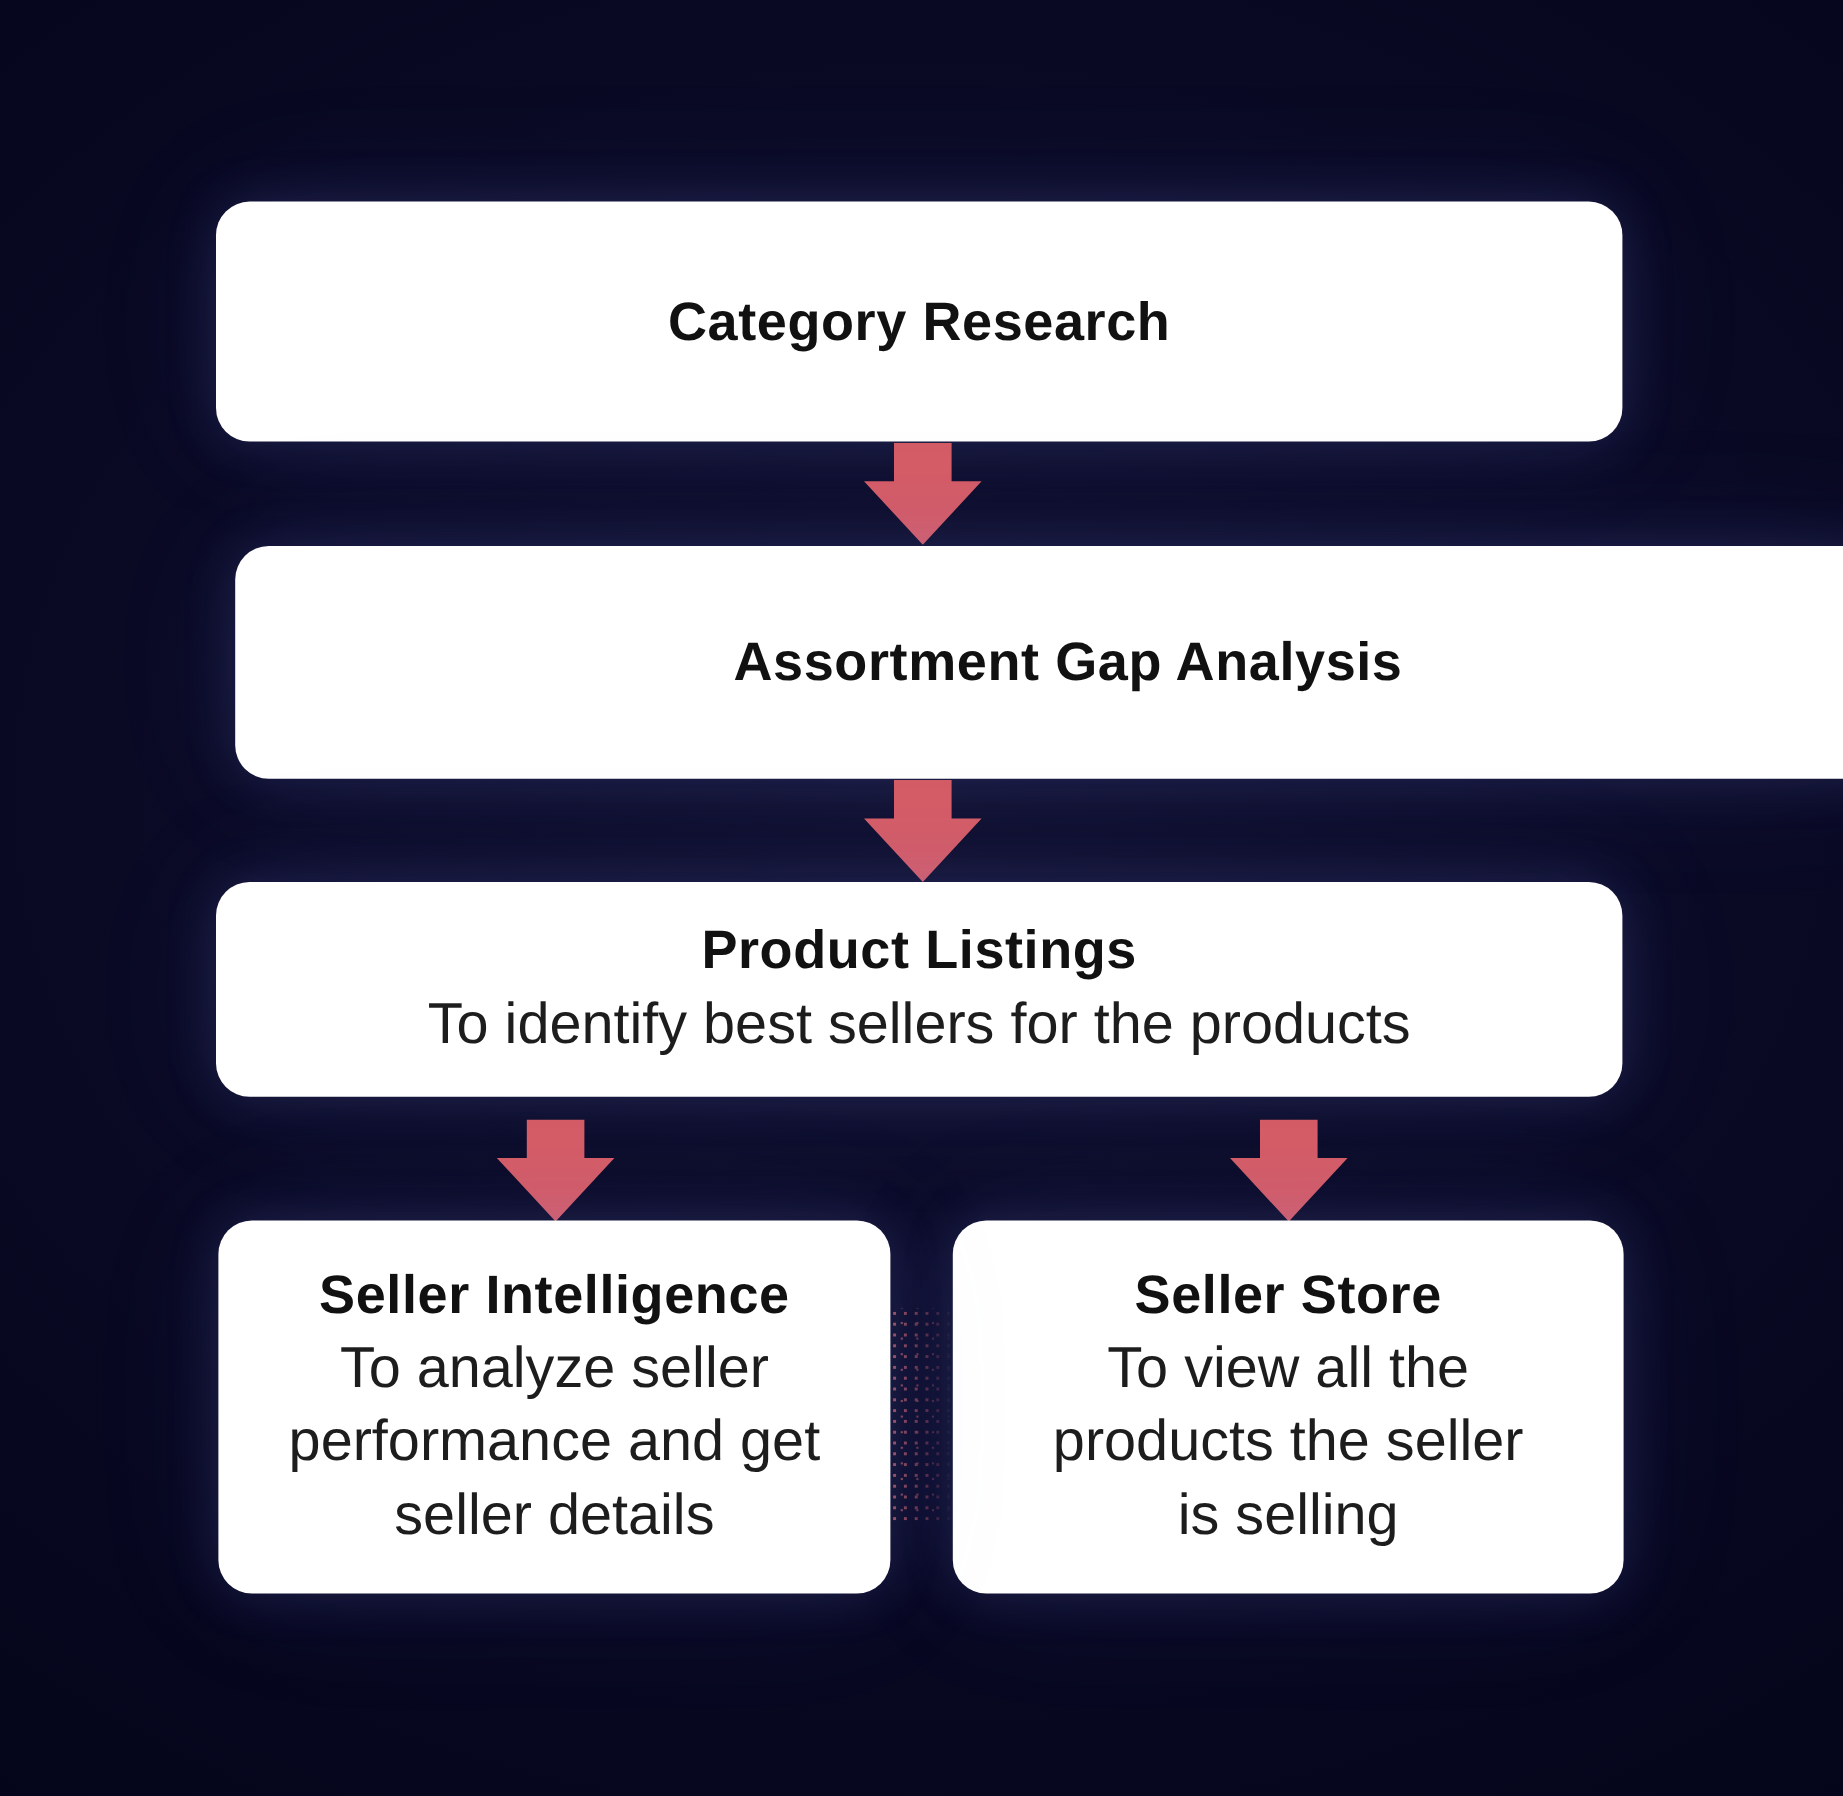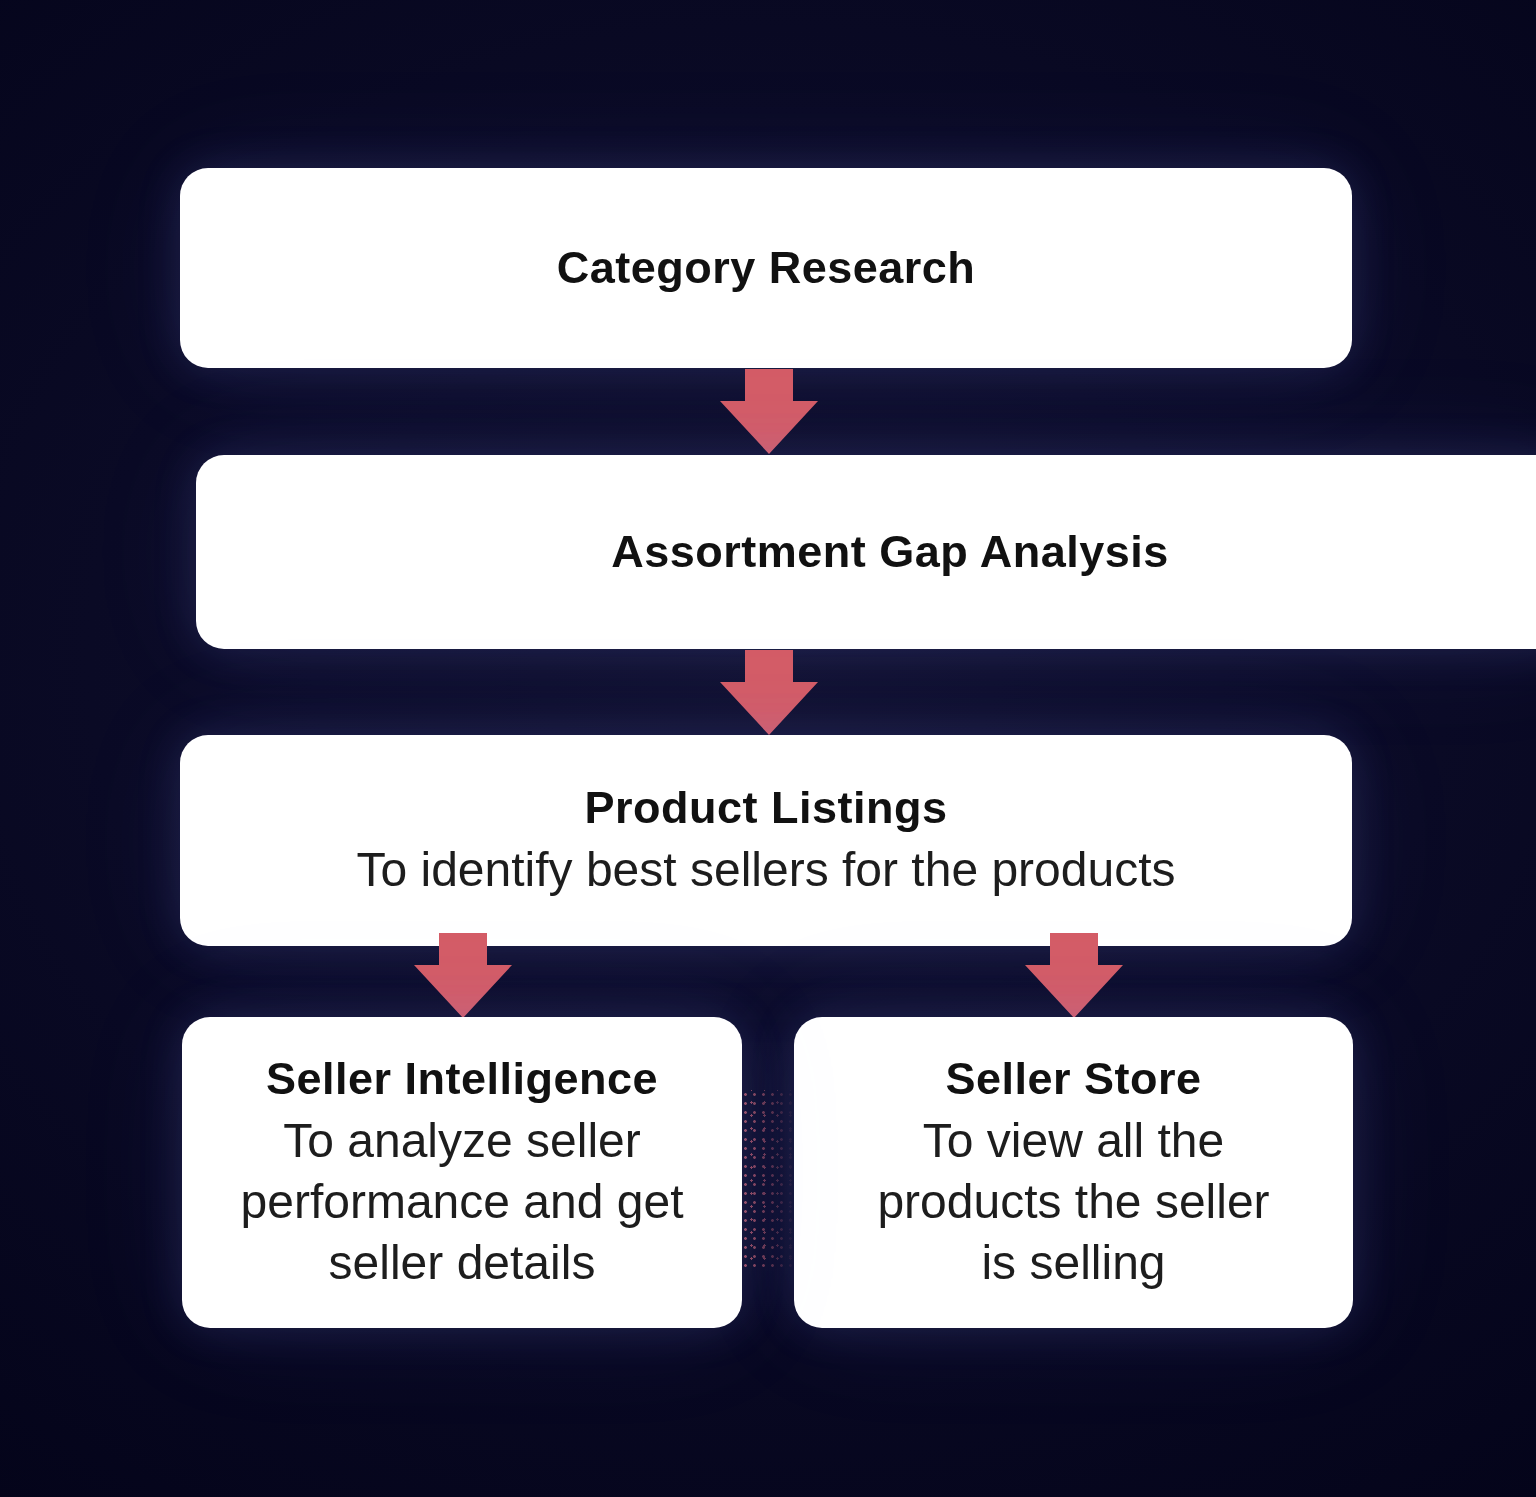--- a/index.html
+++ b/index.html
@@ -40,21 +40,21 @@
   .node-desc {
     font-size: 48px;
     font-weight: 400;
     color: var(--node-body-text, #1d1d1d);
     line-height: 1.27;
     white-space: pre-line;
     margin-top: 4px;
   }
   .node-1 { left: 180px; top: 168px;  width: 1172px; height: 200px; }
   .node-2 { left: 196px; top: 455px;  width: 1388px; height: 194px; }
-  .node-3 { left: 180px; top: 735px;  width: 1172px; height: 211px; }
+  .node-3 { left: 180px; top: 735px;  width: 1172px; height: 179px; }
   .node-4 { left: 182px; top: 1017px; width: 560px;  height: 311px; }
   .node-5 { left: 794px; top: 1017px; width: 559px;  height: 311px; }
 
   .arrow {
     position: absolute;
     width: 100px;
     height: 85px;
     fill: var(--arrow, #d45c66);
   }
   .arrow-1 { left: 719px;  top: 369px; }

